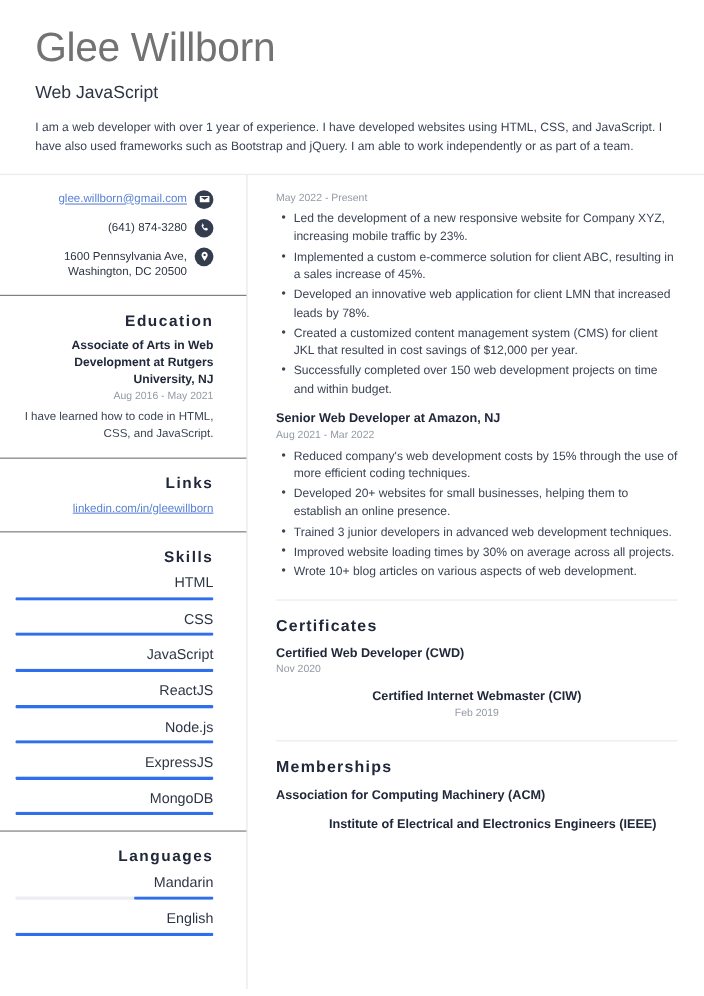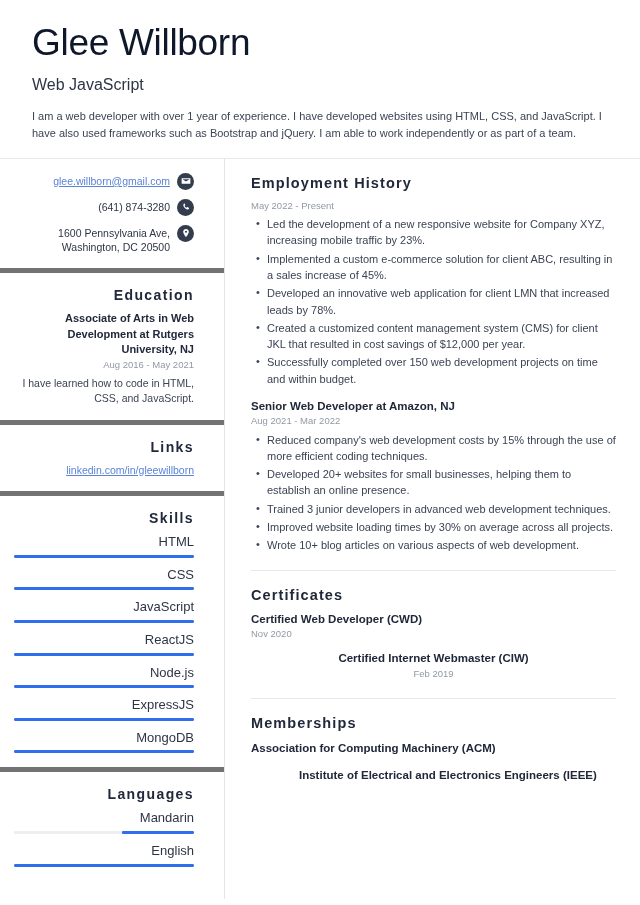--- a/index.html
+++ b/index.html
@@ -17,21 +17,21 @@
   }
 
   
   .header {
     padding: 22px 32px 16px 32px;
   }
   .full-name {
     font-size: 37px;
     font-weight: 400;
     letter-spacing: -0.3px;
-    color: #0f172a;
+    color: #737373;
     line-height: 1.15;
     margin: 0 0 10px 0;
   }
   .job-title {
     font-size: 16px;
     font-weight: 400;
     color: #2d3545;
     margin: 0 0 14px 0;
     line-height: 1.2;
   }
@@ -63,21 +63,21 @@
   }
   .col-right {
     flex: 1 1 auto;
     box-sizing: border-box;
     padding: 0 24px 0 26px;
   }
 
   
   .lblock {
     padding: 14px 30px 14px 14px;
-    border-bottom: 5px solid #737373;
+    border-bottom: 1px solid #737373;
     text-align: right;
   }
   .lblock.last { border-bottom: none; }
 
   .l-heading {
     font-size: 14px;
     font-weight: 700;
     letter-spacing: 1.4px;
     color: #20283a;
     margin: 0 0 8px 0;
@@ -351,21 +351,20 @@
             </div>
           </div>
         </div>
     </div>
 
   </div>
 
   <div class="col-right">
 
     <div class="rblock">
-      <div class="r-heading">Employment History</div>
       <div id="employment-list">
           <div class="entry">
             <div class="entry-date">May 2022 - Present</div>
             <ul class="bullets">
               <li>Led the development of a new responsive website for Company XYZ, increasing mobile traffic by 23%.</li>
               <li>Implemented a custom e-commerce solution for client ABC, resulting in a sales increase of 45%.</li>
               <li>Developed an innovative web application for client LMN that increased leads by 78%.</li>
               <li>Created a customized content management system (CMS) for client JKL that resulted in cost savings of $12,000 per year.</li>
               <li>Successfully completed over 150 web development projects on time and within budget.</li>
             </ul>

